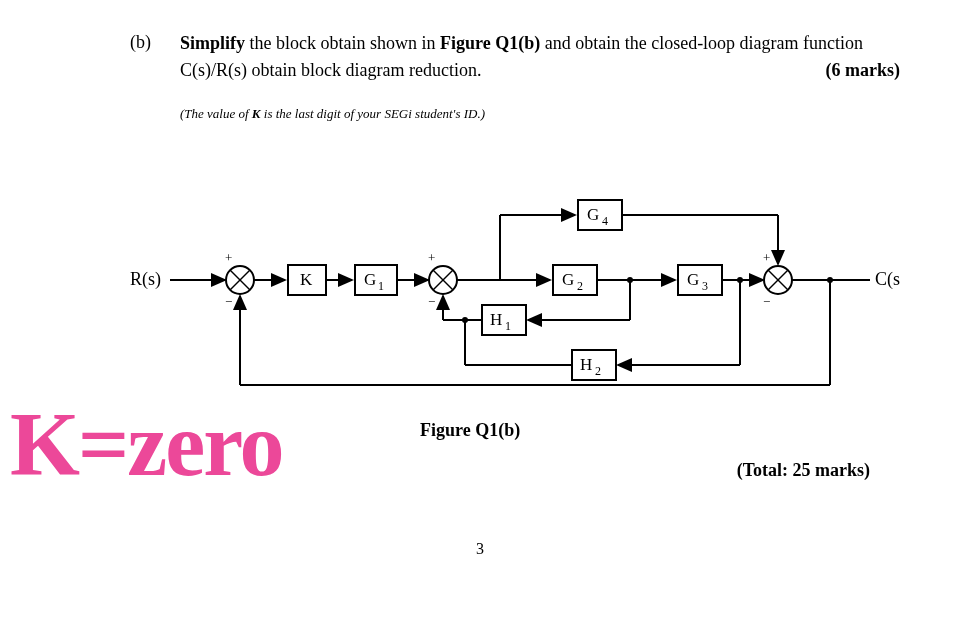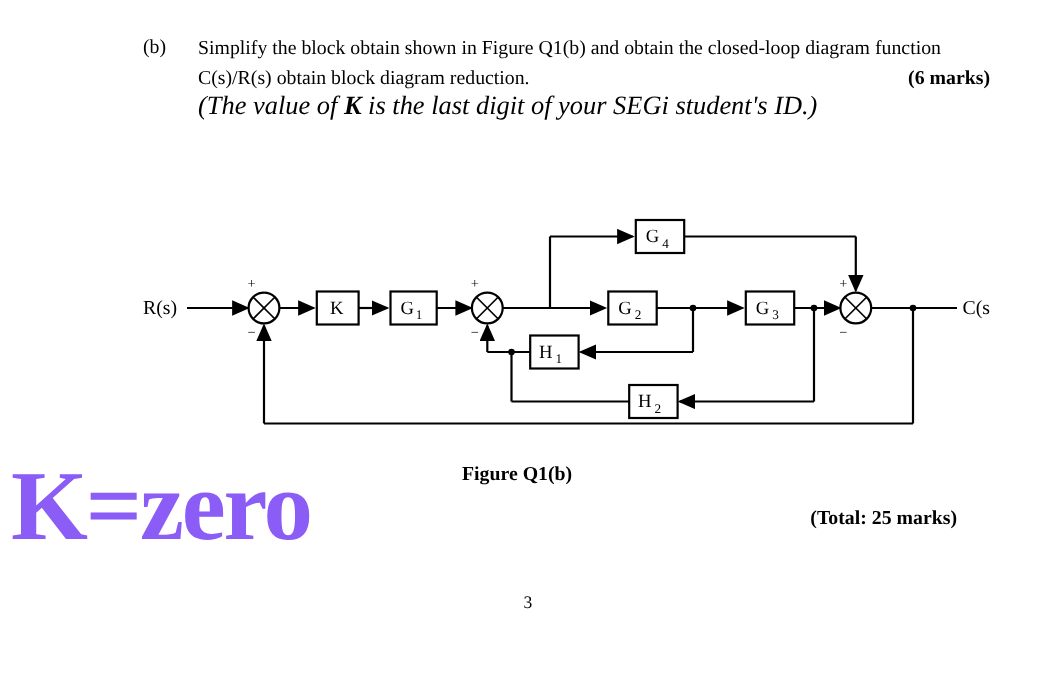--- a/index.html
+++ b/index.html
@@ -20,32 +20,32 @@
     position: absolute;
     left: 130px;
     top: 32px;
     font-size: 18px;
   }
   .question-text {
     margin-left: 50px;
     font-size: 18px;
     line-height: 1.5;
   }
-  .question-text .bold { font-weight: normal; }
+  .question-text .bold { font-weight: bold; }
   .question-text .italic { }
   .marks {
     float: right;
     font-weight: bold;
     text-align: right;
   }
   .note {
-    margin-top: 0;
+    margin-top: 22px;
     margin-left: 50px;
     font-style: italic;
-    font-size: 24px;
+    font-size: 13px;
   }
   .note .kbold { font-weight: bold; font-style: italic; }
 
   .diagram-wrap {
     position: absolute;
     left: 130px;
     top: 190px;
     width: 770px;
     height: 200px;
   }
@@ -70,25 +70,25 @@
     left: 50%;
     transform: translateX(-50%);
     top: 540px;
     font-size: 16px;
   }
 
   
   .handwritten {
     position: absolute;
     left: 10px;
-    top: 416px;
+    top: 400px;
     font-family: "Comic Sans MS", "Segoe Script", cursive;
     font-size: 90px;
     font-weight: 700;
-    color: #8b5cf6;
+    color: #ec4899;
     letter-spacing: -2px;
     line-height: 1;
     text-align: right;
   }
 </style>
 </head>
 <body>
 
 <div class="content">
   <div class="part-label">(b)</div>

